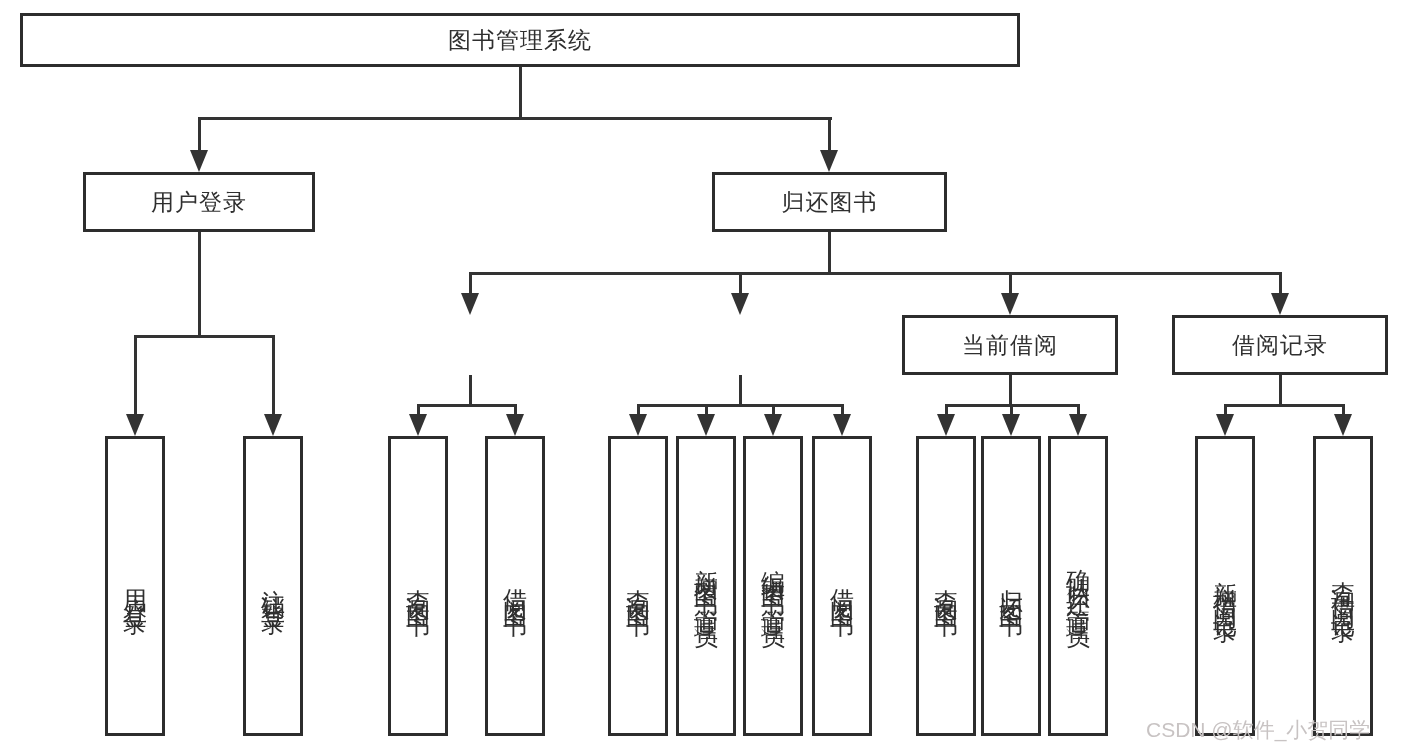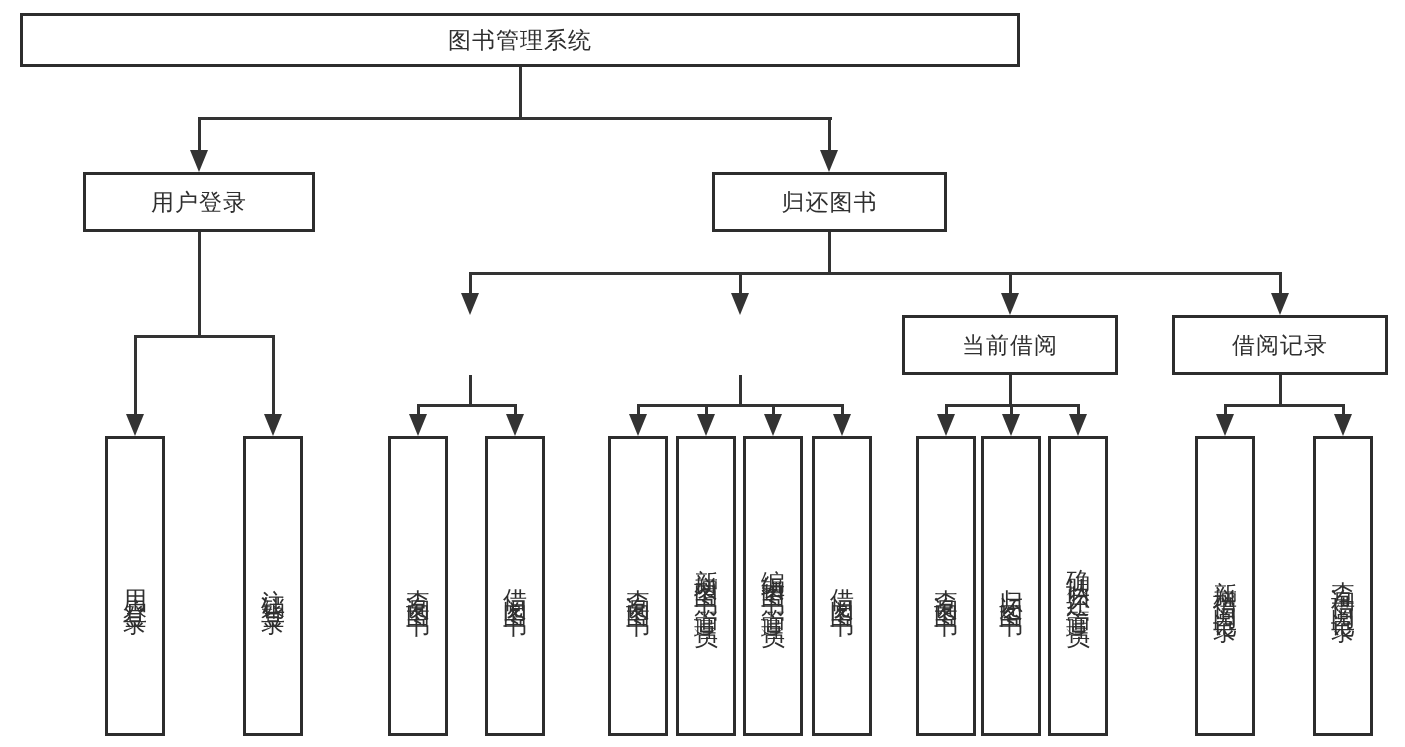--- a/index.html
+++ b/index.html
@@ -183,14 +183,15 @@
   <div class="ashaft" style="left:1077px; top:404px; height:11px;"></div>
   <div class="ahead" style="left:1069px; top:414px;"></div>
 
   <div class="vline" style="left:1279px; top:375px; height:32px;"></div>
   <div class="hline" style="left:1224px; top:404px; width:121px;"></div>
   <div class="ashaft" style="left:1224px; top:404px; height:11px;"></div>
   <div class="ahead" style="left:1216px; top:414px;"></div>
   <div class="ashaft" style="left:1342px; top:404px; height:11px;"></div>
   <div class="ahead" style="left:1334px; top:414px;"></div>
 
+  <div class="watermark">CSDN @软件_小贺同学</div>
 
 </div>
 
 </body></html>

